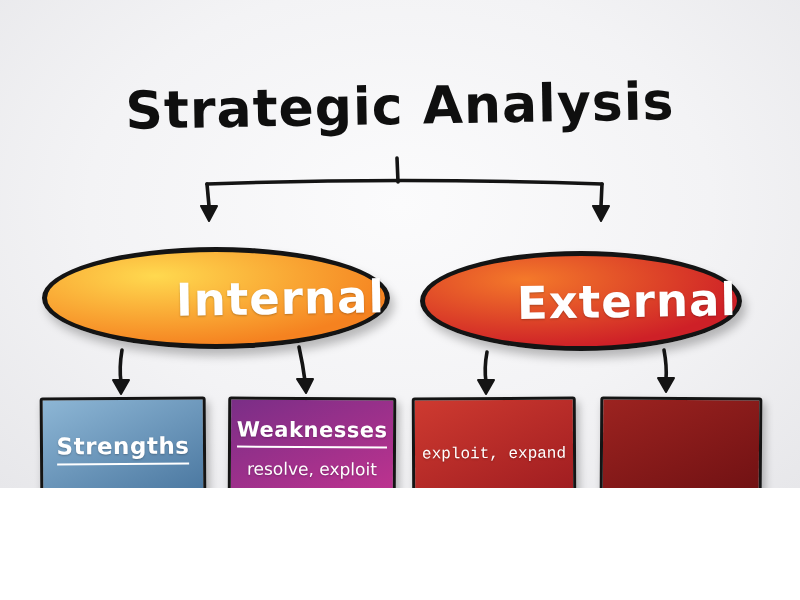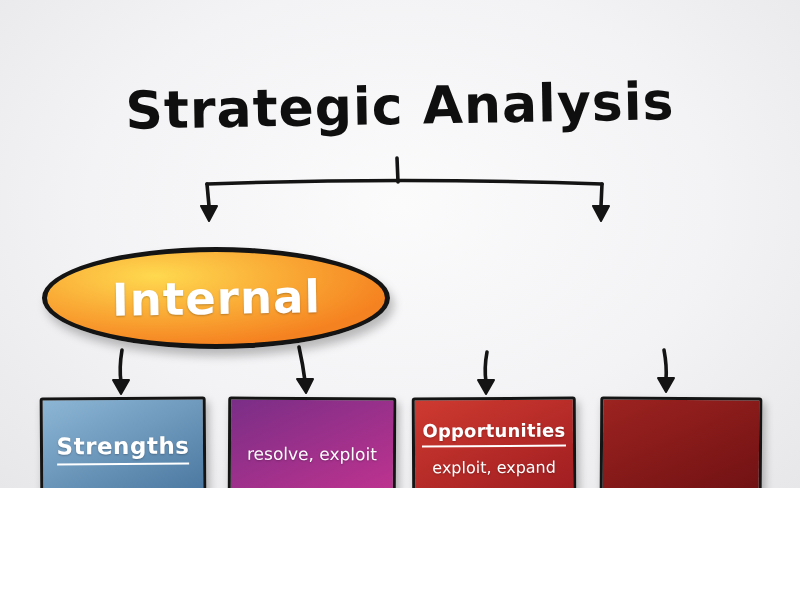--- a/index.html
+++ b/index.html
@@ -41,21 +41,21 @@
     fill:var(--ink);
     stroke:var(--ink);
     stroke-width:2;
     stroke-linejoin:round;
   }
   .ellipse-node{
     position:absolute;
     z-index:2;
     border:5px solid var(--ink);
     border-radius:50%;
-    display:flex;align-items:center;justify-content:center;
+    display:flex;align-items:center;justify-content:flex-end;
     box-shadow:4px 7px 10px rgba(0,0,0,0.25);
   }
   .ellipse-internal{left:42px;top:247px;width:338px;height:92px;}
   .ellipse-external{left:420px;top:251px;width:312px;height:90px;}
   .ellipse-label{
     color:#ffffff;
     font-weight:bold;
     font-size:45px;
     letter-spacing:1px;
     transform:rotate(-1deg);
@@ -86,21 +86,21 @@
     text-shadow:0 1px 2px rgba(0,0,0,0.25);
   }
   .box-weaknesses .box-heading{font-size:21px;}
   .box-opportunities .box-heading{font-size:18px;letter-spacing:0.2px;}
   .box-subtitle{
     margin-top:11px;
     font-size:17px;
     white-space:nowrap;
     text-shadow:0 1px 2px rgba(0,0,0,0.25);
   }
-  .box-opportunities .box-subtitle{font-size:16px;}
+  .box-opportunities .box-subtitle{font-size:16px;font-family:Liberation Mono, monospace;}
 </style>
 </head>
 <body>
 
 <div class="stage">
 
   <h1 class="title">Strategic Analysis</h1>
 
   <svg class="connectors" viewBox="0 0 800 600" aria-hidden="true">
 
@@ -124,30 +124,33 @@
     <polygon points="478,380 494,380 486,394"></polygon>
 
     <path d="M 664 350 Q 667 366 666 380"></path>
     <polygon points="658,378 674,378 666,392"></polygon>
   </svg>
 
   <div class="ellipse-node ellipse-internal" style="background: radial-gradient(at 32% 26%, rgb(255, 217, 79) 0%, rgb(245, 130, 32) 74%); border-color: rgb(20, 20, 20);">
     <span class="ellipse-label">Internal</span>
   </div>
 
+  <div class="ellipse-node ellipse-external" style="background: radial-gradient(at 32% 26%, rgb(244, 121, 42) 0%, rgb(206, 32, 39) 74%); border-color: rgb(20, 20, 20);">
+    <span class="ellipse-label">External</span>
+  </div>
 
   <div class="swot-box box-strengths" style="background: linear-gradient(155deg, rgb(141, 182, 213) 0%, rgb(73, 118, 159) 100%);">
     <div class="box-heading">Strengths</div>
   </div>
 
   <div class="swot-box box-weaknesses" style="background: linear-gradient(155deg, rgb(122, 46, 135) 0%, rgb(192, 51, 143) 100%);">
+    <div class="box-heading">Weaknesses</div>
     <div class="box-subtitle">resolve, exploit</div>
   </div>
 
   <div class="swot-box box-opportunities" style="background: linear-gradient(155deg, rgb(206, 58, 48) 0%, rgb(158, 28, 32) 100%);">
-    <div class="box-heading">Opportunities</div>
     <div class="box-subtitle">exploit, expand</div>
   </div>
 
   <div class="swot-box box-threats" style="background: linear-gradient(155deg, rgb(156, 35, 32) 0%, rgb(112, 17, 19) 100%);">
   </div>
 
 </div>
 
 </body></html>

